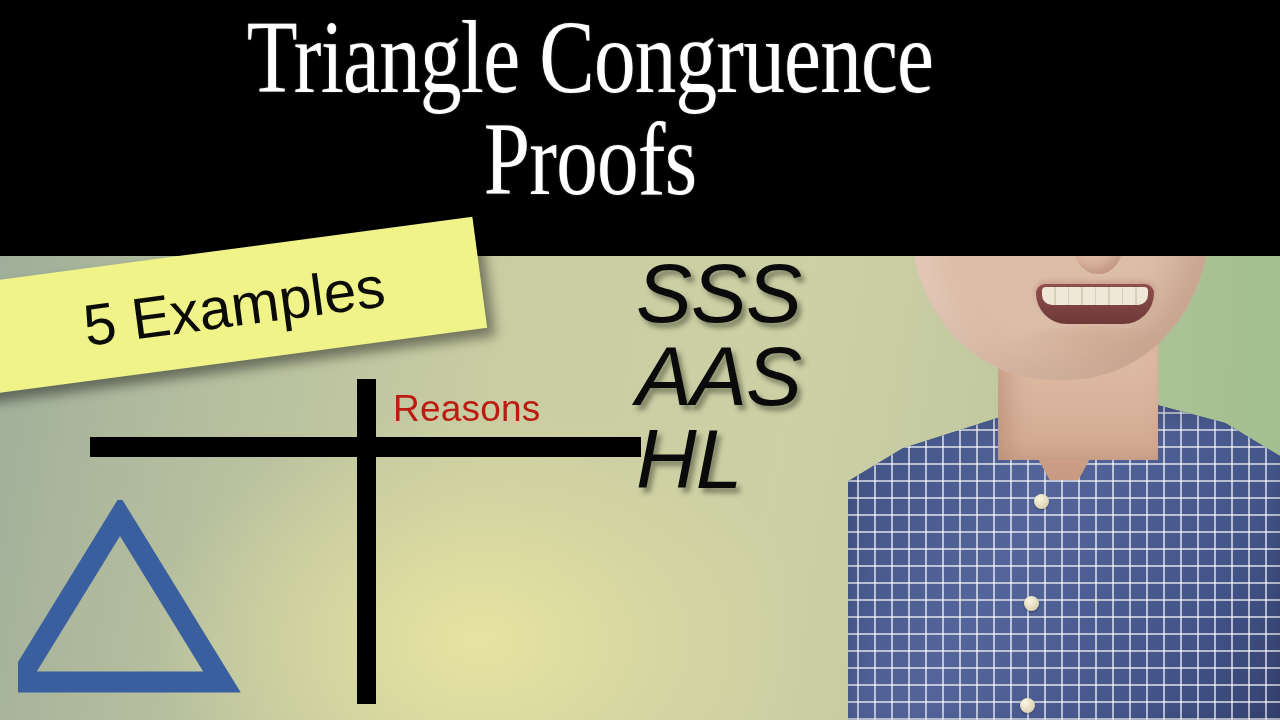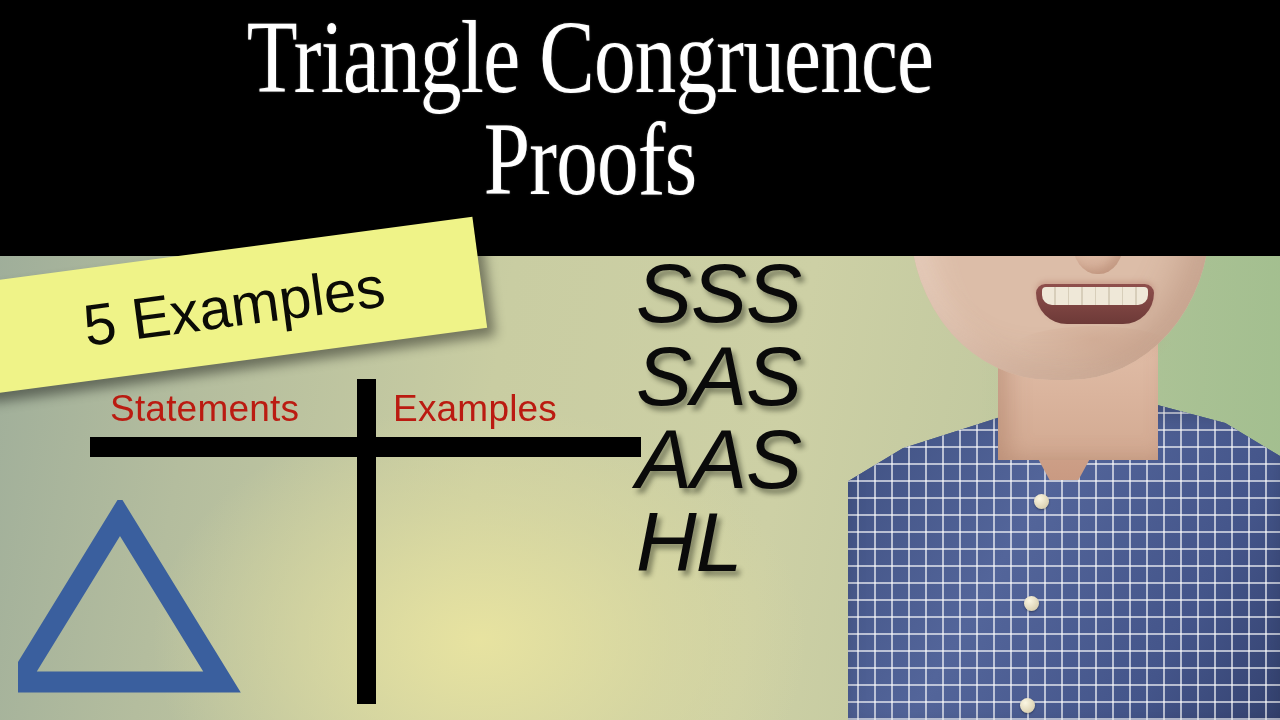--- a/index.html
+++ b/index.html
@@ -348,29 +348,27 @@
   </div>
 
   <div class="title-band"></div>
   <div class="title-text">Triangle Congruence
 Proofs</div>
 
   <svg class="triangle-svg" viewBox="0 0 260 220" xmlns="http://www.w3.org/2000/svg">
     <path d="M 102 16 L 204 182 L 0 182 Z" fill="none" stroke="#3a5f9e" stroke-width="21" stroke-linejoin="miter"></path>
   </svg>
 
-  <div class="col-head statements">Statements</div>
-  <div class="col-head reasons">Examples</div>
+  <div class="col-head reasons">Reasons</div>
   <div class="tchart-hline"></div>
   <div class="tchart-vline"></div>
 
   <div class="banner">
     <span class="banner-label">5 Examples</span>
   </div>
 
   <div class="criteria">
     <div class="criteria-item">SSS</div>
-    <div class="criteria-item">SAS</div>
     <div class="criteria-item">AAS</div>
     <div class="criteria-item">HL</div>
   </div>
 
 </div>
 
 </body></html>

